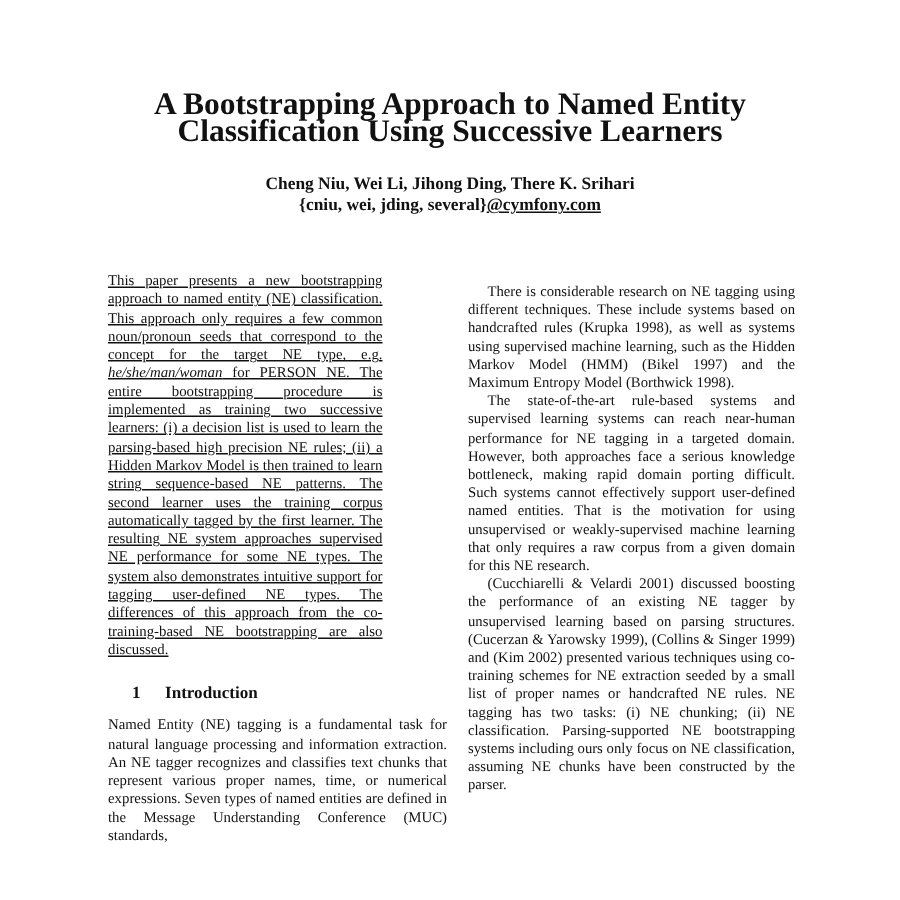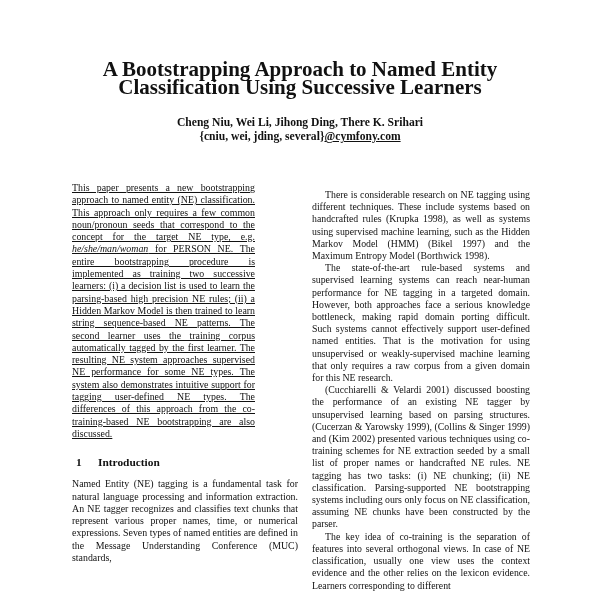--- a/index.html
+++ b/index.html
@@ -21,21 +21,21 @@
     .col-left { position: absolute; top: 182px; left: 72px; width: 226px; }
     .col-right { position: absolute; top: 168px; left: 312px; width: 218px; margin-top: 21px; }
     .abstract-head {
       text-align: center; font-weight: bold; font-size: 11.4px; margin: 0 0 13px 0;
     }
     .abstract-body {
       margin: 0 0 0 18px; width: 183px;
       font-size: 9.9px; line-height: 12.2px; text-align: justify; text-decoration: underline;
     }
     .section-head {
-      font-weight: bold; font-size: 11.4px; margin: 16px 0 10px 4px;
+      font-weight: bold; font-size: 11.4px; margin: 16px 0 10px 16px;
     }
     .section-head .num { display: inline-block; width: 22px; }
     p.body {
       margin: 0; font-size: 9.9px; line-height: 12.3px; text-align: justify;
     }
     p.indent { text-indent: 13px; }
     .col-right p.body { font-size: 9.8px; line-height: 12.2px; }
   </style>
 </head>
 <body>
@@ -51,14 +51,13 @@
   <p class="abstract-body body"><span>This paper presents a new bootstrapping approach to named entity (NE) classification. This approach only requires a few common noun/pronoun seeds that correspond to the concept for the target NE type, e.g. </span><i>he/she/man/woman</i><span> for PERSON NE. The entire bootstrapping procedure is implemented as training two successive learners: (i) a decision list is used to learn the parsing-based high precision NE rules; (ii) a Hidden Markov Model is then trained to learn string sequence-based NE patterns. The second learner uses the training corpus automatically tagged by the first learner. The resulting NE system approaches supervised NE performance for some NE types. The system also demonstrates intuitive support for tagging user-defined NE types. The differences of this approach from the co-training-based NE bootstrapping are also discussed.</span></p>
 
   <div class="section-head"><span class="num">1</span><span>Introduction</span></div>
   <p class="body">Named Entity (NE) tagging is a fundamental task for natural language processing and information extraction. An NE tagger recognizes and classifies text chunks that represent various proper names, time, or numerical expressions. Seven types of named entities are defined in the Message Understanding Conference (MUC) standards,</p>
 </div>
 
 <div class="col-right">
   <p class="body indent">There is considerable research on NE tagging using different techniques. These include systems based on handcrafted rules (Krupka 1998), as well as systems using supervised machine learning, such as the Hidden Markov Model (HMM) (Bikel 1997) and the Maximum Entropy Model (Borthwick 1998).</p>
   <p class="body indent">The state-of-the-art rule-based systems and supervised learning systems can reach near-human performance for NE tagging in a targeted domain. However, both approaches face a serious knowledge bottleneck, making rapid domain porting difficult. Such systems cannot effectively support user-defined named entities. That is the motivation for using unsupervised or weakly-supervised machine learning that only requires a raw corpus from a given domain for this NE research.</p>
   <p class="body indent">(Cucchiarelli &amp; Velardi 2001) discussed boosting the performance of an existing NE tagger by unsupervised learning based on parsing structures. (Cucerzan &amp; Yarowsky 1999), (Collins &amp; Singer 1999) and (Kim 2002) presented various techniques using co-training schemes for NE extraction seeded by a small list of proper names or handcrafted NE rules. NE tagging has two tasks: (i) NE chunking; (ii) NE classification. Parsing-supported NE bootstrapping systems including ours only focus on NE classification, assuming NE chunks have been constructed by the parser.</p>
-  <p class="body indent">The key idea of co-training is the separation of features into several orthogonal views. In case of NE classification, usually one view uses the context evidence and the other relies on the lexicon evidence. Learners corresponding to different</p>
 </div>
 
 </body></html>

